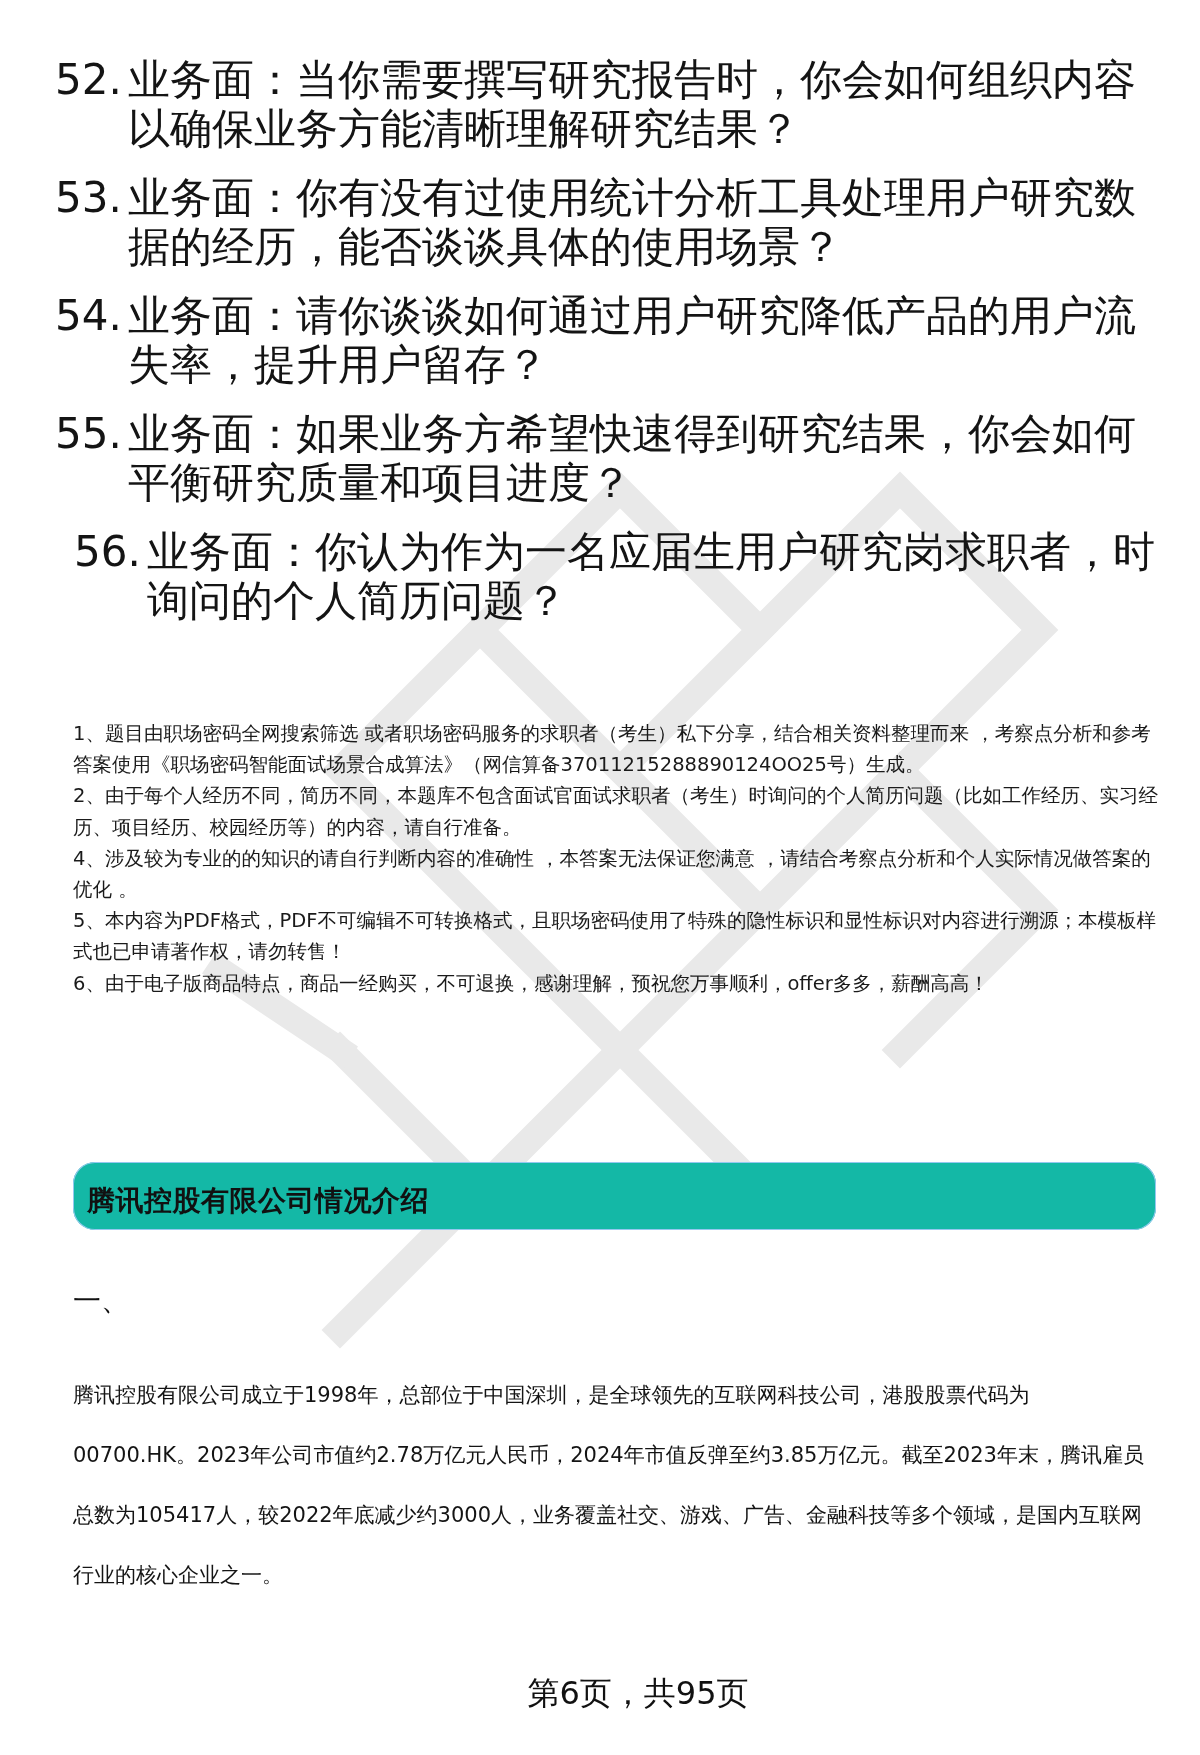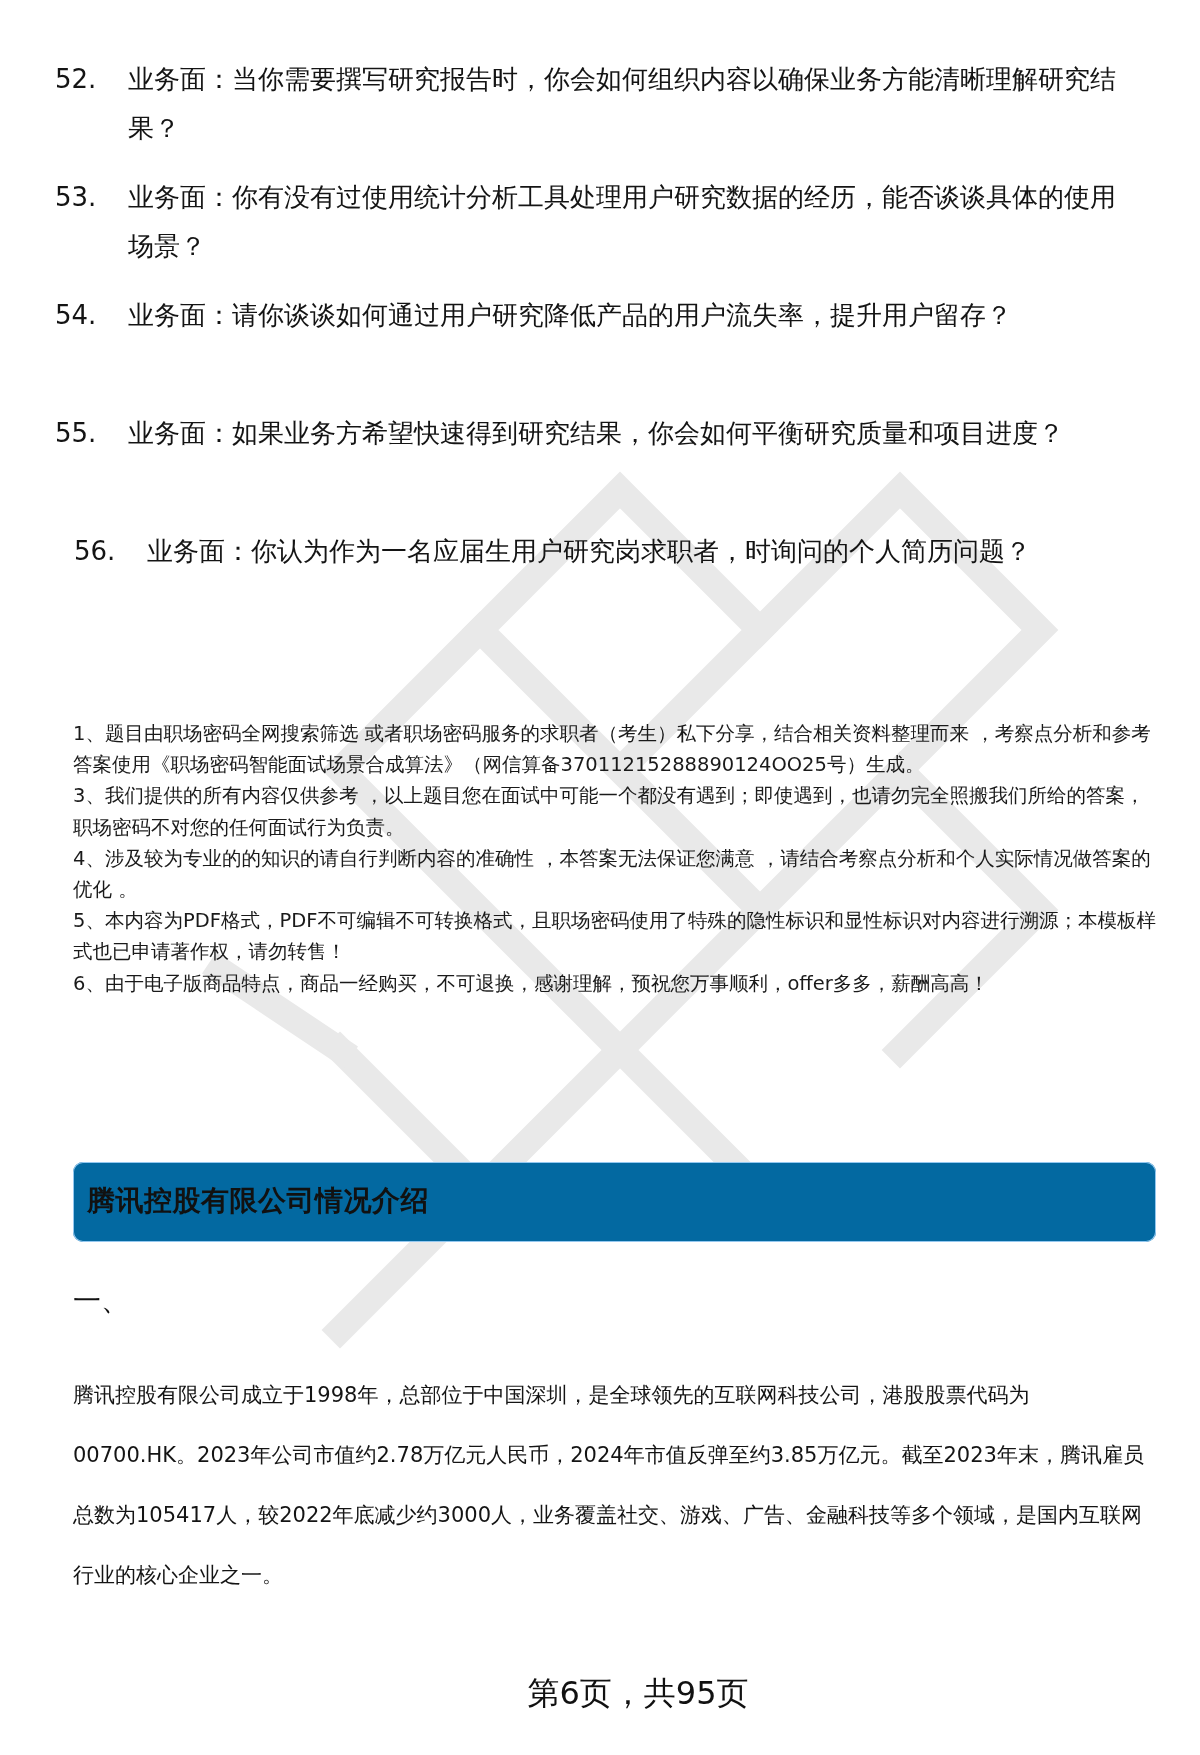--- a/index.html
+++ b/index.html
@@ -25,21 +25,21 @@
     z-index: 0;
   }
   .page {
     position: relative;
     z-index: 1;
   }
   .question {
     position: absolute;
     left: 55px;
     width: 1100px;
-    font-size: 26px;
+    font-size: 42px;
     line-height: 49px;
     color: #141414;
   }
   .question .num {
     position: absolute;
     left: 0;
     top: 0;
     width: 70px;
   }
   .question .text {
@@ -57,23 +57,23 @@
     color: #1a1a1a;
   }
   .notes .note-line {
     display: block;
   }
   .section-header {
     position: absolute;
     left: 73px;
     top: 1162px;
     width: 1083px;
-    height: 80px;
-    background: #0369a1;
-    border-radius: 10px;
+    height: 68px;
+    background: #14b8a6;
+    border-radius: 22px;
     box-shadow: 0 0 0 1px #94c8f0 inset;
   }
   .section-header .title {
     position: absolute;
     left: 14px;
     top: 20px;
     font-size: 28px;
     font-weight: bold;
     color: #111111;
     letter-spacing: 0.5px;
@@ -144,21 +144,21 @@
     <span class="text">业务面：如果业务方希望快速得到研究结果，你会如何平衡研究质量和项目进度？</span>
   </div>
 
   <div class="question" style="top:527px;margin-left:19px;">
     <span class="num">56.</span>
     <span class="text">业务面：你认为作为一名应届生用户研究岗求职者，时询问的个人简历问题？</span>
   </div>
 
   <div class="notes">
     <span class="note-line">1、题目由职场密码全网搜索筛选 或者职场密码服务的求职者（考生）私下分享，结合相关资料整理而来 ，考察点分析和参考答案使用《职场密码智能面试场景合成算法》（网信算备37011215288890124OO25号）生成。</span>
-    <span class="note-line">3、我们提供的所有内容仅供参考 ，以上题目您在面试中可能一个都没有遇到；即使遇到，也请勿完全照搬我们所给的答案，职场密码不对您的任何面试行为负责。</span>
+    <span class="note-line">2、由于每个人经历不同，简历不同，本题库不包含面试官面试求职者（考生）时询问的个人简历问题（比如工作经历、实习经历、项目经历、校园经历等）的内容，请自行准备。</span>
     <span class="note-line">4、涉及较为专业的的知识的请自行判断内容的准确性 ，本答案无法保证您满意 ，请结合考察点分析和个人实际情况做答案的优化 。</span>
     <span class="note-line">5、本内容为PDF格式，PDF不可编辑不可转换格式，且职场密码使用了特殊的隐性标识和显性标识对内容进行溯源；本模板样式也已申请著作权，请勿转售！</span>
     <span class="note-line">6、由于电子版商品特点，商品一经购买，不可退换，感谢理解，预祝您万事顺利，offer多多，薪酬高高！</span>
   </div>
 
   <div class="section-header">
     <span class="title">腾讯控股有限公司情况介绍</span>
   </div>
 
   <div class="subheading">一、</div>

